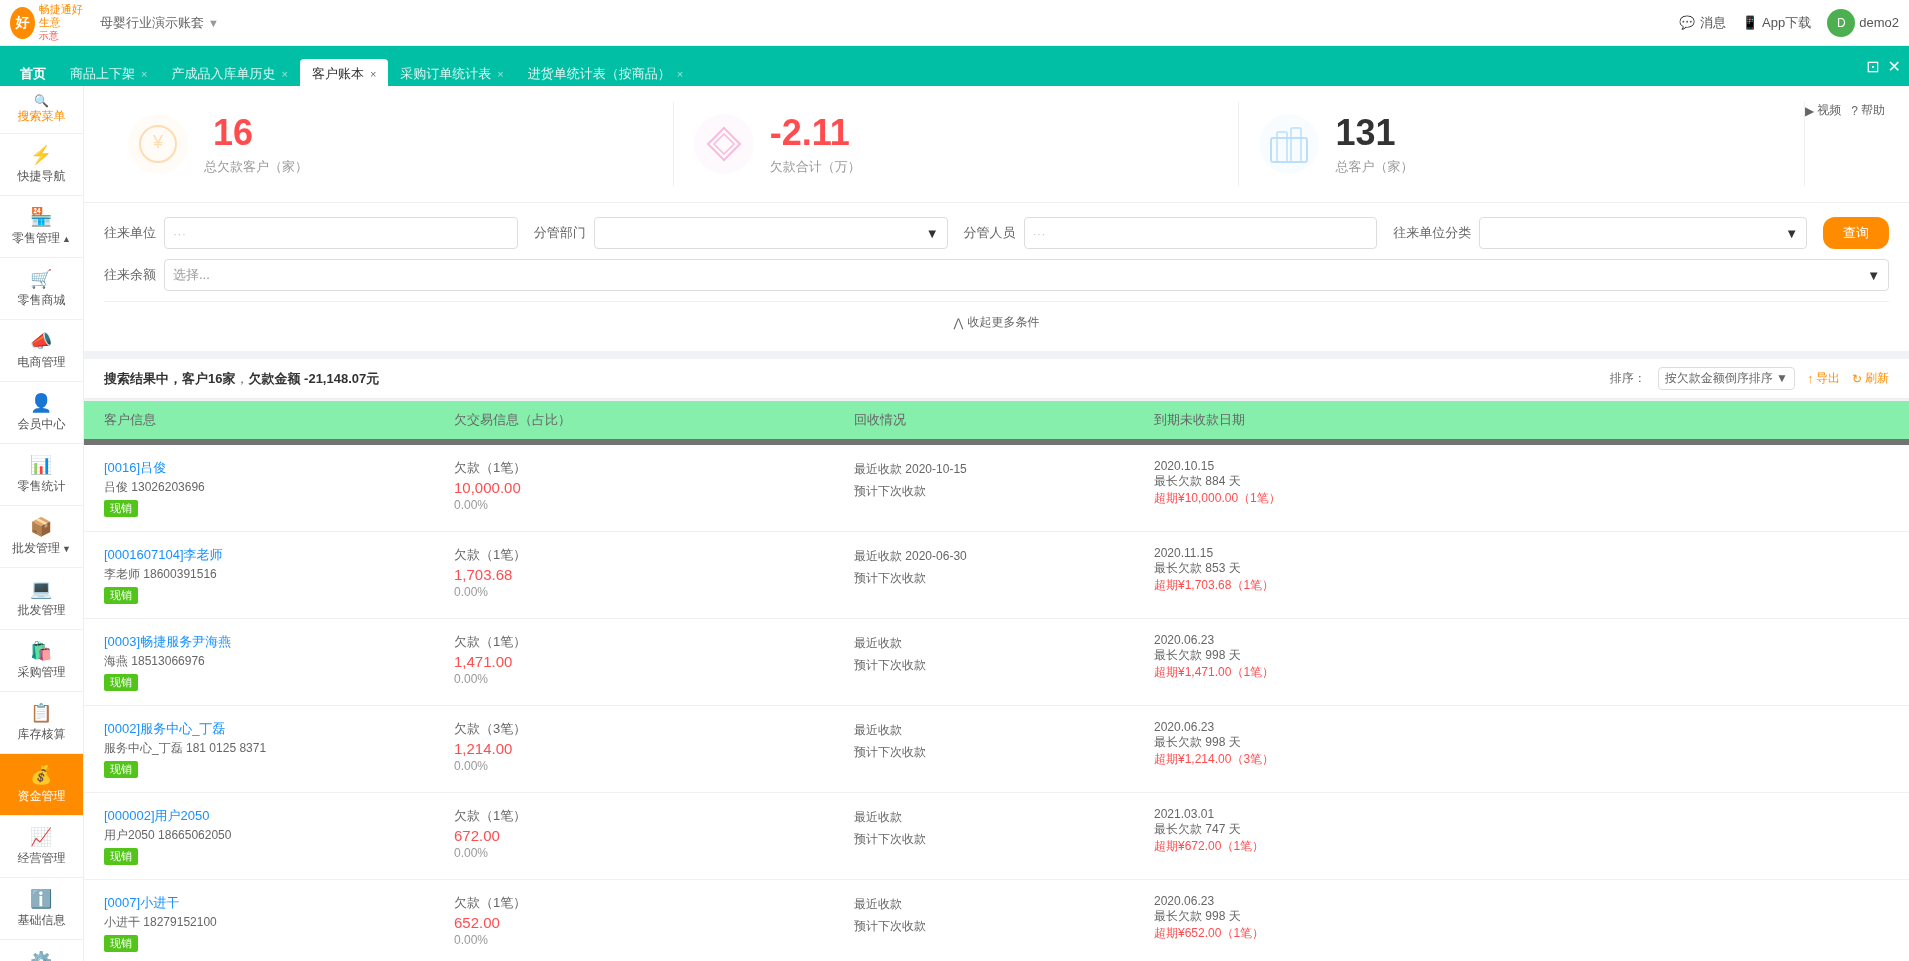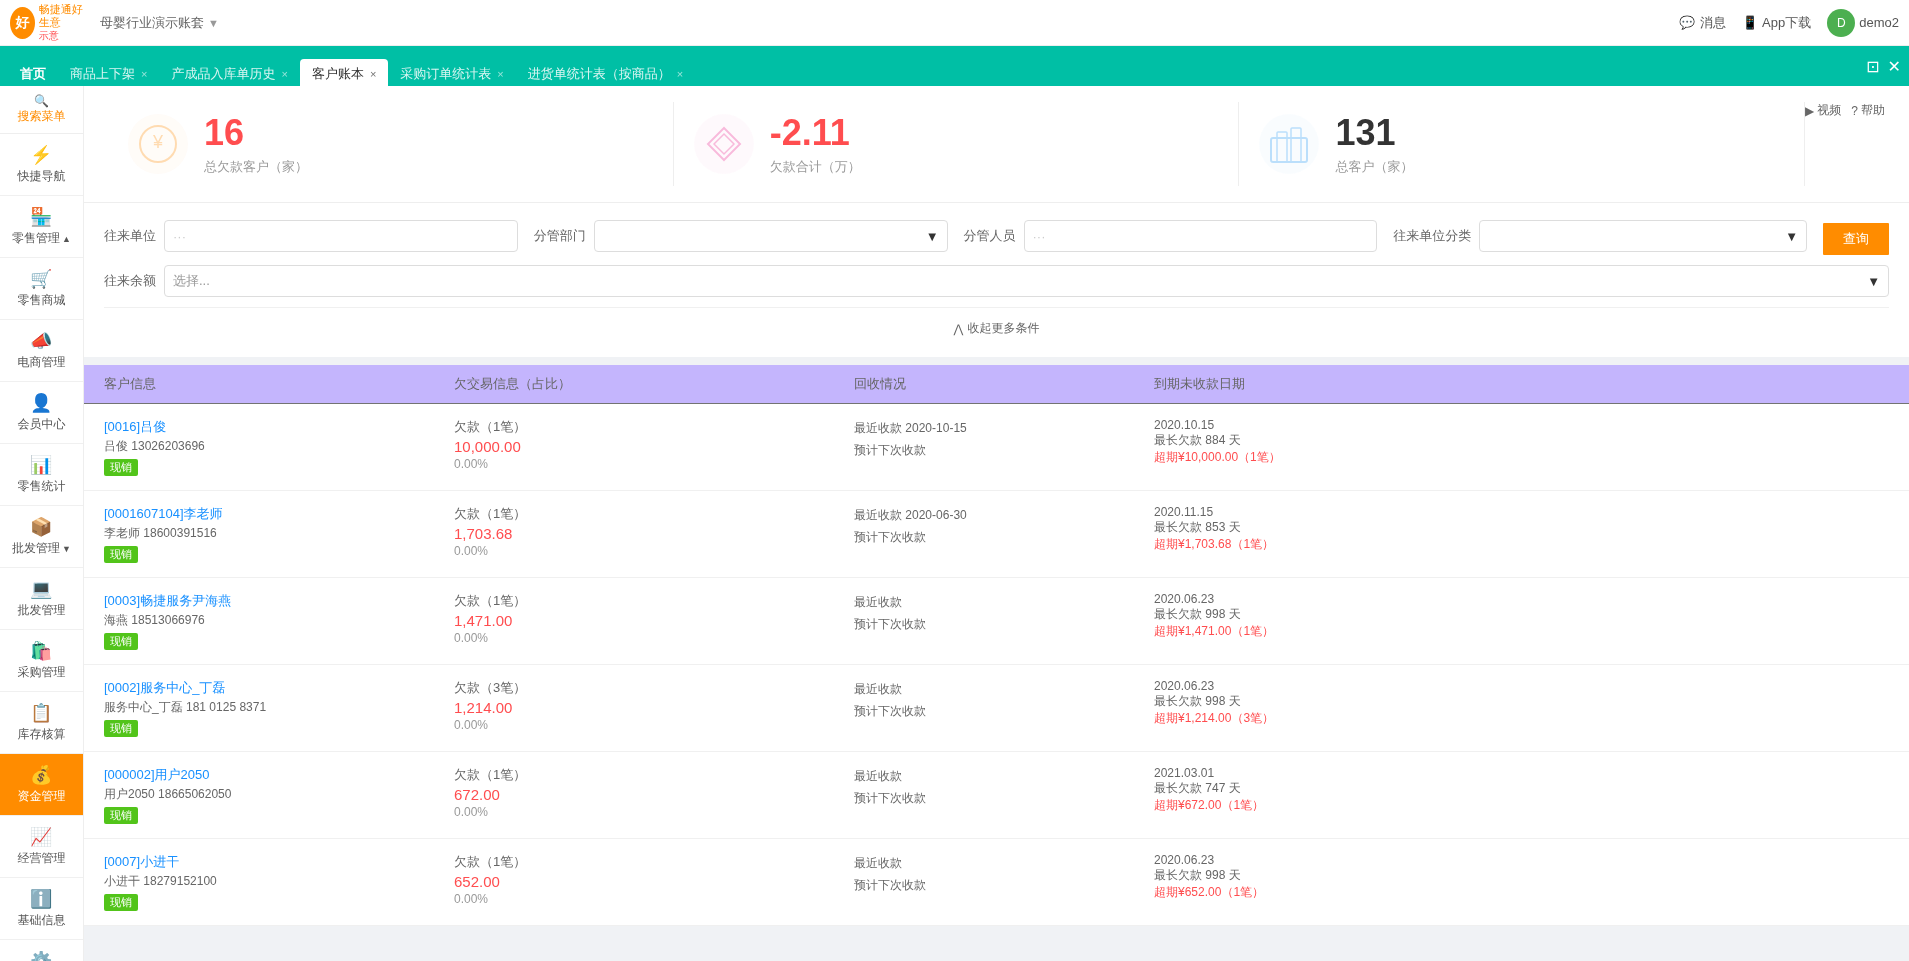--- a/index.html
+++ b/index.html
@@ -36,48 +36,48 @@
 
     
     .stats-row { display: flex; background: #fff; padding: 16px 24px; gap: 0; border-bottom: 1px solid #eee; }
     .stat-card { display: flex; align-items: center; flex: 1; padding: 10px 20px; border-right: 1px solid #eee; }
     .stat-card:last-child { border-right: none; }
     .stat-icon { width: 60px; height: 60px; border-radius: 50%; display: flex; align-items: center; justify-content: center; margin-right: 16px; font-size: 28px; opacity: 0.3; }
     .stat-icon.orange { background: #ff8c00; color: #ff8c00; }
     .stat-icon.pink { background: #e91e8c; color: #e91e8c; }
     .stat-icon.blue { background: #2196F3; color: #2196F3; }
     .stat-value { font-size: 36px; font-weight: bold; }
-    .stat-value.orange { color: #ff4d4f; }
+    .stat-value.orange { color: #ff4d4f; margin-left: 9px; }
     .stat-value.negative { color: #ff4d4f; }
     .stat-value.dark { color: #333; font-weight: 900; }
     .stat-label { font-size: 13px; color: #999; margin-top: 4px; }
     .stat-actions { margin-left: auto; display: flex; gap: 10px; align-items: flex-start; font-size: 12px; color: #666; }
     .stat-action-item { display: flex; align-items: center; gap: 3px; cursor: pointer; }
 
     
     .filter-bar { background: #fff; padding: 14px 20px; margin-bottom: 8px; }
     .filter-row { display: flex; gap: 16px; margin-bottom: 10px; }
     .filter-item { display: flex; align-items: center; gap: 8px; flex: 1; }
     .filter-label { font-size: 13px; color: #666; white-space: nowrap; }
     .filter-input { flex: 1; height: 32px; border: 1px solid #ddd; border-radius: 4px; padding: 0 8px; font-size: 13px; color: #333; position: relative; display: flex; align-items: center; justify-content: space-between; cursor: pointer; background: #fff; }
     .filter-select { flex: 1; height: 32px; border: 1px solid #ddd; border-radius: 4px; padding: 0 8px; font-size: 13px; color: #333; background: #fff; display: flex; align-items: center; justify-content: space-between; cursor: pointer; }
-    .search-btn { background: #ff8c00; color: #fff; border: none; height: 32px; padding: 0 20px; border-radius: 1px; cursor: pointer; font-size: 13px; margin-top: 6px; }
+    .search-btn { background: #ff8c00; color: #fff; border: none; height: 32px; padding: 0 20px; border-radius: 12px; cursor: pointer; font-size: 13px; }
     .collapse-btn { display: flex; align-items: center; justify-content: center; gap: 4px; font-size: 12px; color: #666; cursor: pointer; padding: 6px; }
 
     
     .results-bar { display: flex; align-items: center; justify-content: space-between; padding: 8px 20px; background: #fff; margin-bottom: 2px; font-size: 13px; border-bottom: 1px solid #eee; }
     .results-info { color: #666; }
     .results-info span { color: #333; font-weight: bold; }
     .results-actions { display: flex; align-items: center; gap: 12px; color: #666; }
     .sort-select { border: 1px solid #ddd; border-radius: 4px; padding: 2px 6px; font-size: 12px; cursor: pointer; }
     .action-btn { display: flex; align-items: center; gap: 3px; font-size: 12px; cursor: pointer; color: #ff8c00; }
 
     
     .table-container { background: #fff; }
-    .table-header { display: grid; grid-template-columns: 350px 400px 300px 1fr; padding: 10px 20px; background: #c4b5fd; border-bottom: 1px solid #737373; font-size: 13px; color: #666; font-weight: 500; }
+    .table-header { display: grid; grid-template-columns: 350px 400px 300px 1fr; padding: 10px 20px; background: #86efac; border-bottom: 6px solid #737373; font-size: 13px; color: #666; font-weight: 500; }
     .table-row { display: grid; grid-template-columns: 350px 400px 300px 1fr; padding: 14px 20px; border-bottom: 1px solid #f0f0f0; background: #fff; }
 
     .customer-info .name { color: #1890ff; font-size: 13px; cursor: pointer; }
     .customer-info .phone { font-size: 12px; color: #666; margin-top: 2px; }
     .customer-tag { display: inline-block; background: #52c41a; color: #fff; font-size: 11px; padding: 1px 6px; border-radius: 2px; margin-top: 4px; }
 
     .debt-info .count { font-size: 13px; color: #666; }
     .debt-info .amount { font-size: 15px; color: #ff4d4f; font-weight: 500; margin-top: 2px; }
     .debt-info .percent { color: #999; font-size: 12px; margin-top: 2px; }
 
@@ -310,20 +310,40 @@
         </div>
       </div>
       <div style="display:flex;justify-content:center;border-top:1px solid #f0f0f0;margin-top:6px;padding-top:6px;">
         <div class="collapse-btn">
           <span>⋀</span>
           <span>收起更多条件</span>
         </div>
       </div>
     </div>
 
+    <div class="results-bar">
+      <div class="results-info">
+        <span>搜索结果中，客户16家</span>，<span>欠款金额 -21,148.07元</span>
+      </div>
+      <div class="results-actions">
+        <span style="font-size:12px;color:#666;">排序：</span>
+        <div class="sort-select">
+          <span>按欠款金额倒序排序</span>
+          <span> ▼</span>
+        </div>
+        <div class="action-btn">
+          <span>↑</span>
+          <span>导出</span>
+        </div>
+        <div class="action-btn">
+          <span>↻</span>
+          <span>刷新</span>
+        </div>
+      </div>
+    </div>
 
     <div class="table-container">
       <div class="table-header">
         <div>客户信息</div>
         <div>欠交易信息（占比）</div>
         <div>回收情况</div>
         <div>到期未收款日期</div>
       </div>
 
       <div class="table-row">

